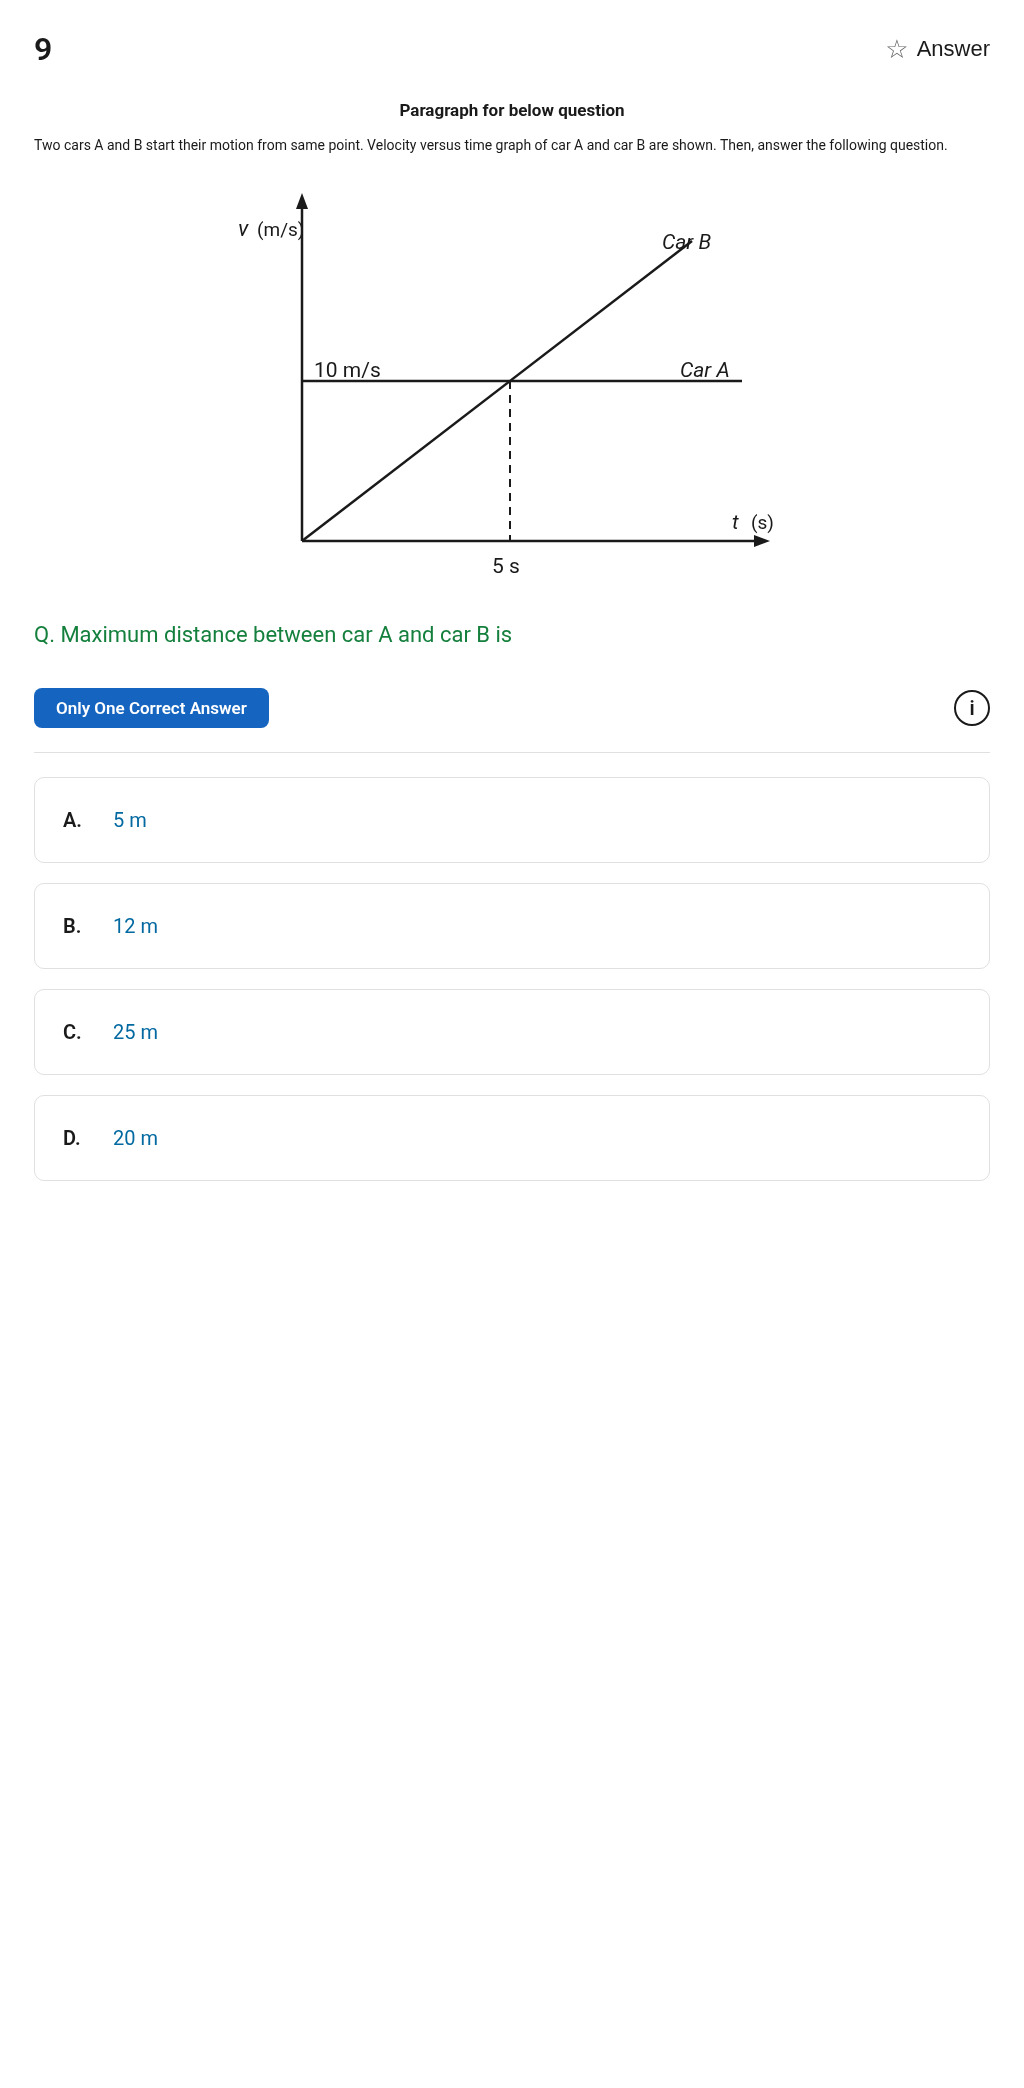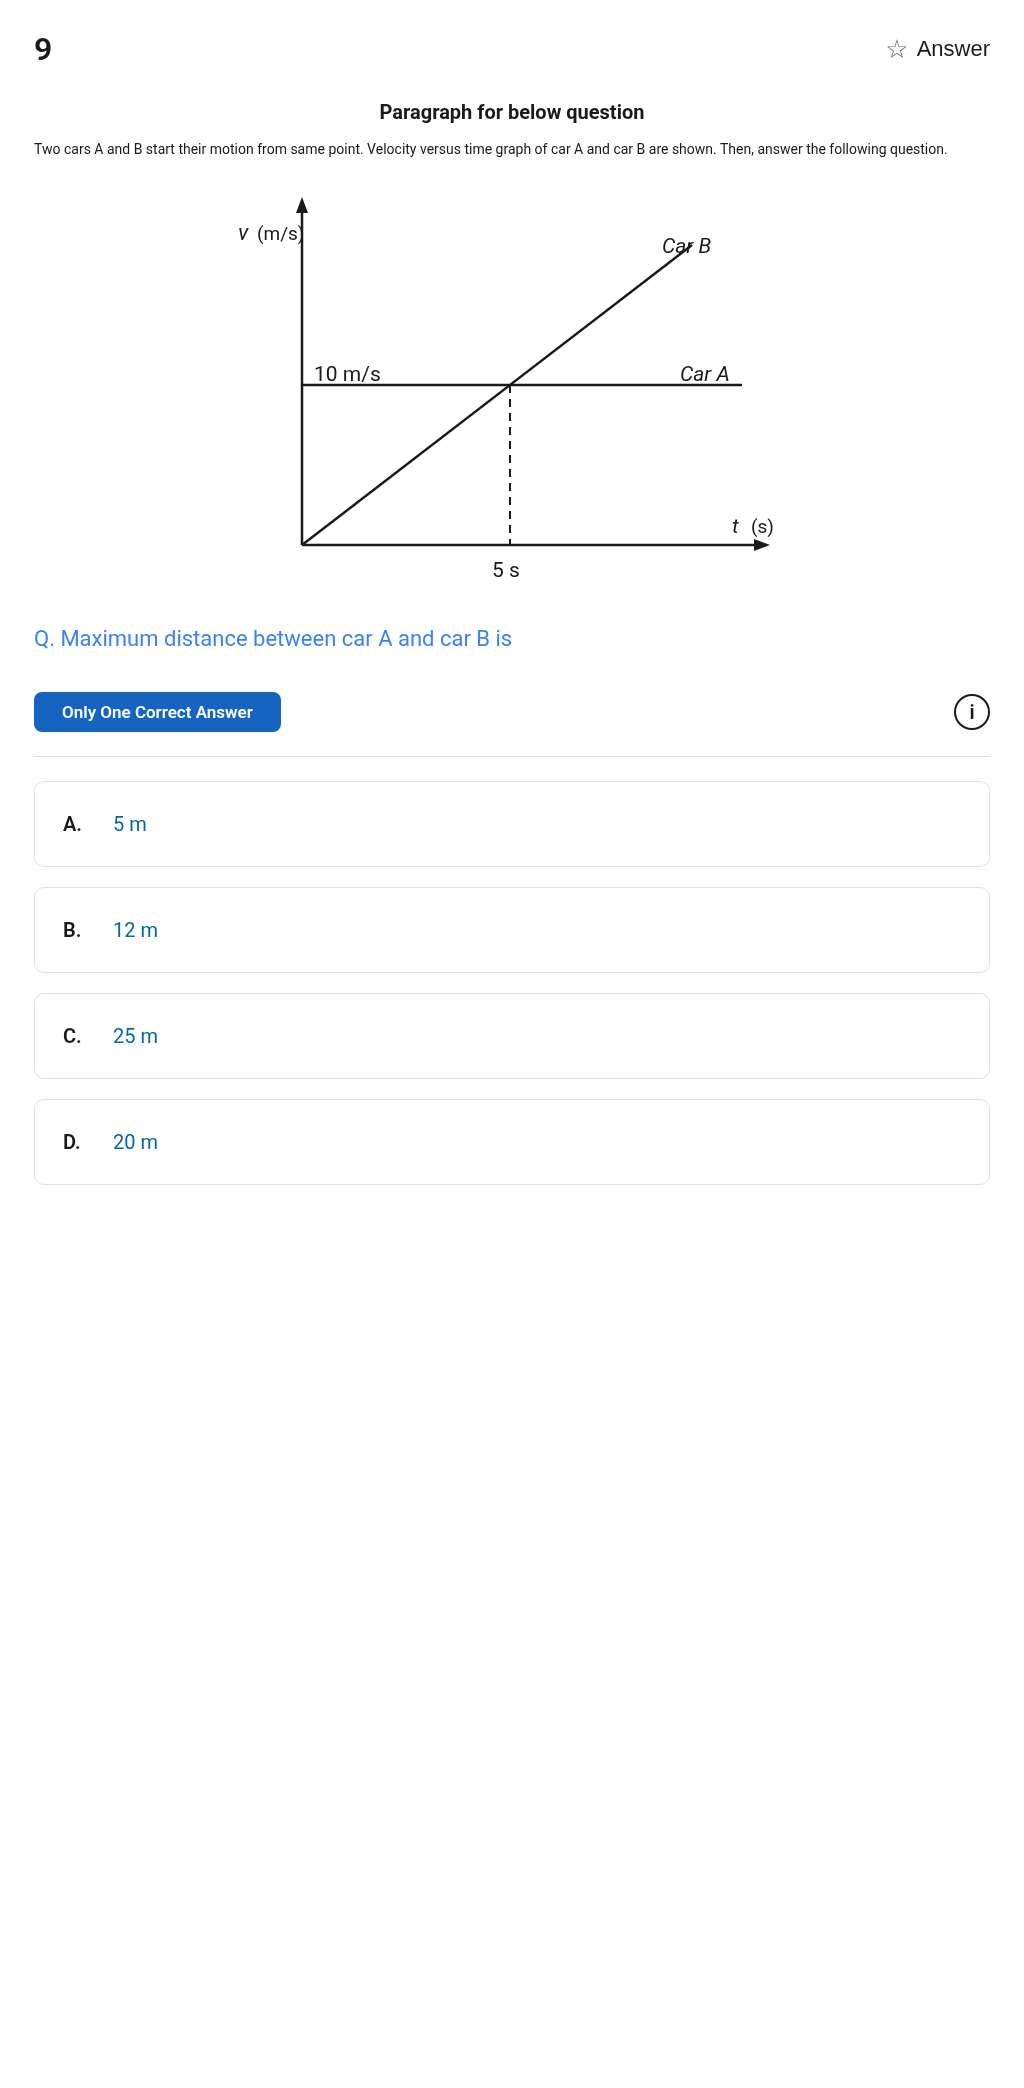--- a/index.html
+++ b/index.html
@@ -51,21 +51,21 @@
       font-size: 26px;
       color: #666;
     }
 
     .paragraph-section {
       text-align: center;
       margin-bottom: 18px;
     }
 
     .paragraph-title {
-      font-size: 20px;
+      font-size: 17px;
       font-weight: 700;
       text-align: center;
       margin-bottom: 14px;
     }
 
     .paragraph-text {
       font-size: 14px;
       line-height: 1.65;
       text-align: justify;
       color: #1a1a1a;
@@ -74,37 +74,37 @@
     .graph-container {
       width: 100%;
       margin: 24px 0 10px 0;
       display: flex;
       justify-content: center;
     }
 
     .question-text {
       font-size: 22px;
       line-height: 1.6;
-      color: #3b82f6;
+      color: #15803d;
       margin: 16px 0 36px 0;
     }
 
     .answer-type-row {
       display: flex;
       align-items: center;
       justify-content: space-between;
       margin-bottom: 24px;
     }
 
     .answer-type-badge {
       background: #1565c0;
       color: #ffffff;
       font-size: 17px;
       font-weight: 600;
-      padding: 10px 28px;
+      padding: 10px 22px;
       border-radius: 8px;
     }
 
     .info-icon {
       width: 36px;
       height: 36px;
       border-radius: 50%;
       border: 2px solid #1a1a1a;
       display: flex;
       align-items: center;

